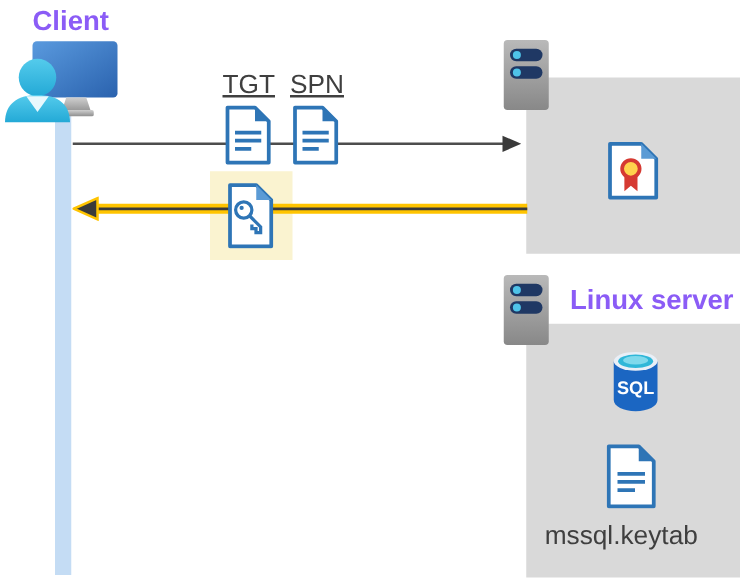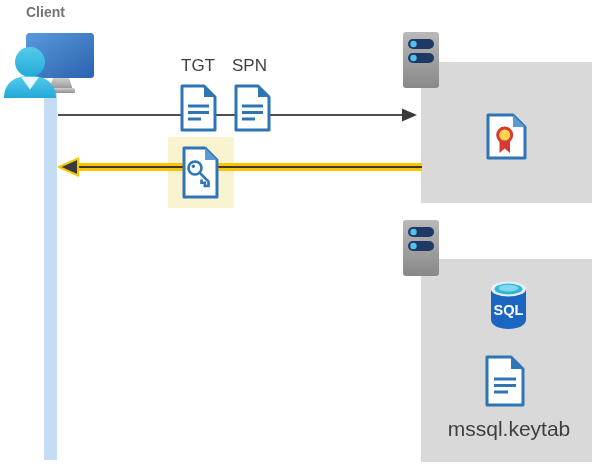--- a/index.html
+++ b/index.html
@@ -1,22 +1,22 @@
 <!DOCTYPE html>
 <html><head>
 <meta charset="utf-8">
 <style>
   html,body{margin:0;padding:0;background:#fff;}
   #canvas{
     position:relative;width:600px;height:468px;background:#ffffff;overflow:hidden;
     font-family:"Liberation Sans", sans-serif;
   }
   .abs{position:absolute;}
-  .title{font-weight:bold;color:#737373;font-size:14px;line-height:1.1;}
-  .small-label{font-size:17px;color:#3f3f3f;}
+  .title{font-weight:bold;color:#8b5cf6;font-size:22px;line-height:1.1;}
+  .small-label{font-size:21px;color:#3f3f3f;text-decoration:underline;}
   .file-label{font-size:21px;color:#3f3f3f;text-align:center;}
   .panel{background:#d9d9d9;}
   .highlight{background:#faf3d0;}
   .timeline{background:#c4dcf4;}
   svg{display:block;}
 </style>
 </head>
 <body>
 
 <div id="canvas">
@@ -114,20 +114,21 @@
     <circle cx="11.5" cy="27" r="3.2" fill="#4fc3e8"></circle>
   </svg>
 
   <svg class="abs" style="left:486px;top:113px;z-index:3;" width="41" height="47" viewBox="0 0 41 47">
     <path d="M2 2 H27 L39 14 V45 H2 Z" fill="#ffffff" stroke="#2e75b6" stroke-width="3" stroke-linejoin="round"></path>
     <path d="M27 2 L39 14 H27 Z" fill="#5b9bd5"></path>
     <path d="M13.5 26 H24 V40 L18.7 35.5 L13.5 40 Z" fill="#d63a32"></path>
     <circle cx="18.7" cy="22" r="7" fill="#ffd34d" stroke="#d63a32" stroke-width="3"></circle>
   </svg>
 
+  <div class="abs title" style="left:456px;top:228px;">Linux server</div>
 
   <div class="abs panel" style="left:421px;top:259px;width:171px;height:203px;z-index:0;"></div>
 
   <svg class="abs" style="left:402px;top:219px;z-index:2;" width="38" height="58" viewBox="0 0 38 58">
     <defs>
       <linearGradient id="gSrv2" x1="0" y1="0" x2="0" y2="1">
         <stop offset="0" stop-color="#b9b9b9"></stop>
           <stop offset="1" stop-color="#888888"></stop>
       </linearGradient>
     </defs>
@@ -149,15 +150,15 @@
   <svg class="abs" style="left:485px;top:355px;z-index:3;" width="40" height="52" viewBox="0 0 40 52">
     <path d="M2 2 H26 L38 14 V50 H2 Z" fill="#ffffff" stroke="#2e75b6" stroke-width="3" stroke-linejoin="round"></path>
     <path d="M26 2 L38 14 H26 Z" fill="#2e75b6"></path>
     <g stroke="#2e75b6" stroke-width="3">
       <line x1="9" y1="24" x2="31" y2="24"></line>
       <line x1="9" y1="30.5" x2="31" y2="30.5"></line>
       <line x1="9" y1="37" x2="23" y2="37"></line>
     </g>
   </svg>
 
-  <div class="abs file-label" style="left:431px;top:417px;width:156px;">mssql.keytab</div>
+  <div class="abs file-label" style="left:419px;top:417px;width:156px;">mssql.keytab</div>
 
 </div>
 
 </body></html>

